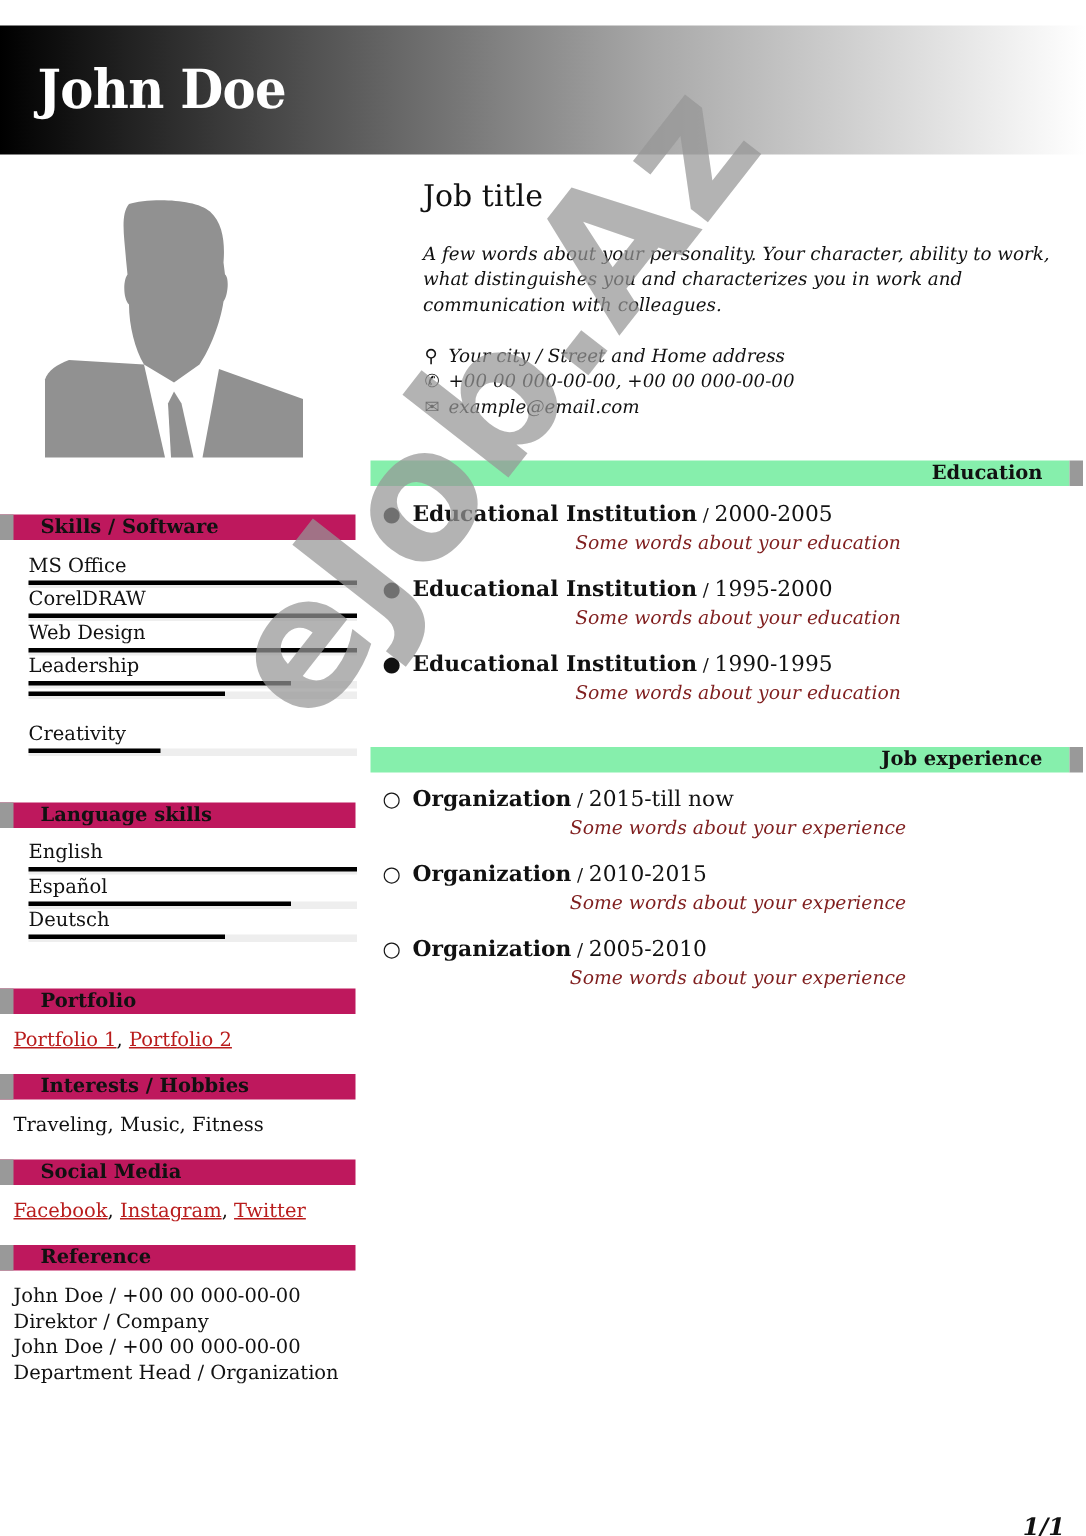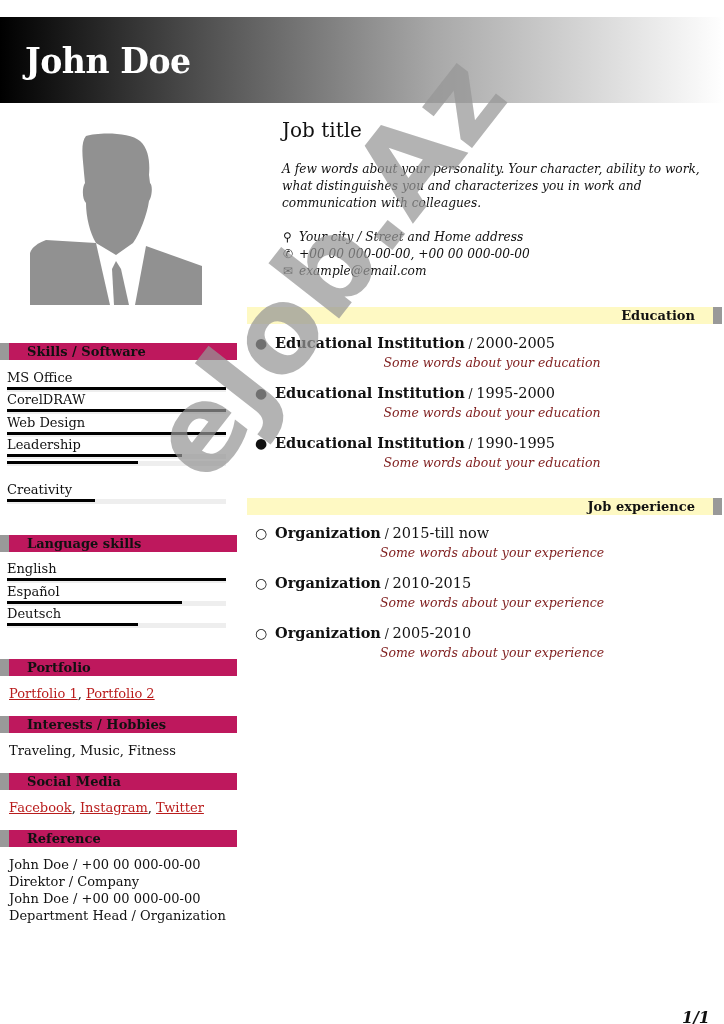--- a/index.html
+++ b/index.html
@@ -19,38 +19,38 @@
   .photo { position: absolute; left: 28px; top: 133px; width: 176px; height: 175px; }
 
   
   .lsec-head {
     position: absolute; left: 0; width: 237px; height: 17px; background: #be185d;
   }
   .lsec-head .mark { position: absolute; left: 0; top: 0; width: 9px; height: 17px; background: #999; }
   .lsec-head .title {
     position: absolute; left: 27px; top: 1px; font-size: 13px; font-weight: bold; color: #111;
   }
-  .skill { position: absolute; left: 7px; width: 219px; }
+  .skill { position: absolute; left: 19px; width: 219px; }
   .skill .label { font-size: 13px; line-height: 16px; color: #111; }
   .skill .track { position: relative; height: 5px; background: #eeeeee; margin-top: 1px; }
   .skill .fill { position: absolute; left: 0; top: 0; height: 3px; background: #000; }
 
   .ltext { position: absolute; left: 9px; font-size: 13px; line-height: 17px; color: #111; }
   .ltext a { color: #b91c1c; text-decoration: underline; }
 
   
   .job-title { position: absolute; left: 282px; top: 118px; font-size: 20px; color: #111; }
   .about {
     position: absolute; left: 282px; top: 161px; width: 436px;
     font-size: 12.2px; line-height: 17px; font-style: italic; color: #111;
   }
   .contact { position: absolute; left: 283px; font-size: 12.2px; font-style: italic; color: #111; line-height: 17px; white-space: nowrap; }
   .contact .ic { display: inline-block; width: 16px; font-style: normal; font-size: 12px; }
 
-  .rsec-head { position: absolute; left: 247px; width: 466px; height: 17px; background: #fef9c3; }
+  .rsec-head { position: absolute; left: 247px; width: 466px; height: 17px; background: #86efac; }
   .rsec-head .title { position: absolute; right: 18px; top: 1px; font-size: 13px; font-weight: bold; color: #111; }
   .rsec-mark { position: absolute; left: 713px; width: 9px; height: 17px; background: #999; }
 
   .entry { position: absolute; left: 255px; width: 460px; }
   .entry .line { font-size: 14.5px; line-height: 20px; color: #111; white-space: nowrap; }
   .entry .bullet { display: inline-block; width: 20px; font-size: 14px; }
   .entry .org { font-weight: bold; }
   .entry .sep { font-size: 12px; }
   .entry .desc { margin-left: 14px; font-size: 12.5px; font-style: italic; color: #7f1d1d; line-height: 18px; white-space: nowrap; text-align: center; }
 

